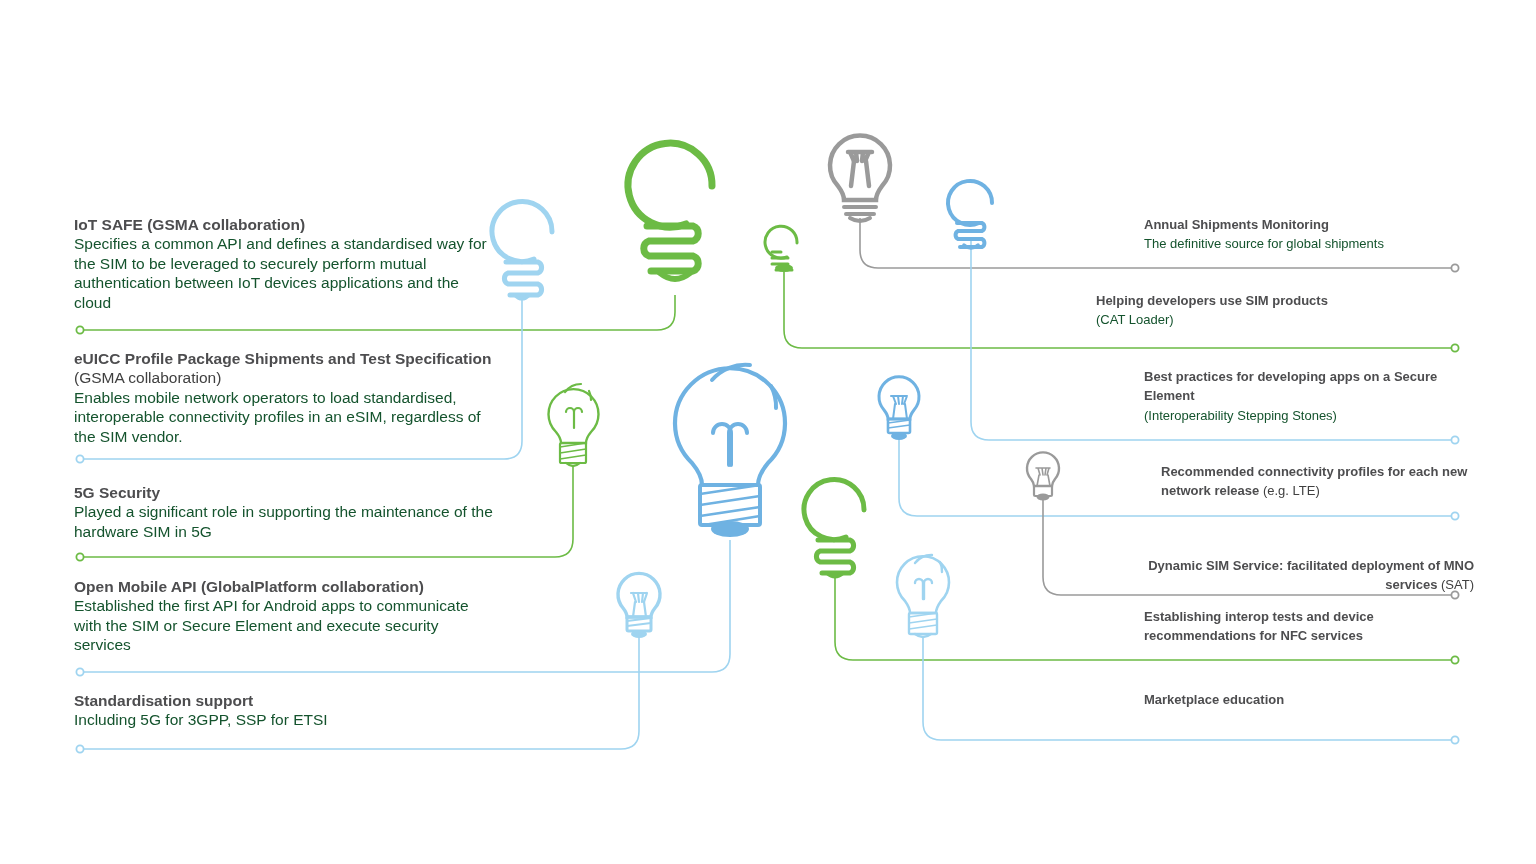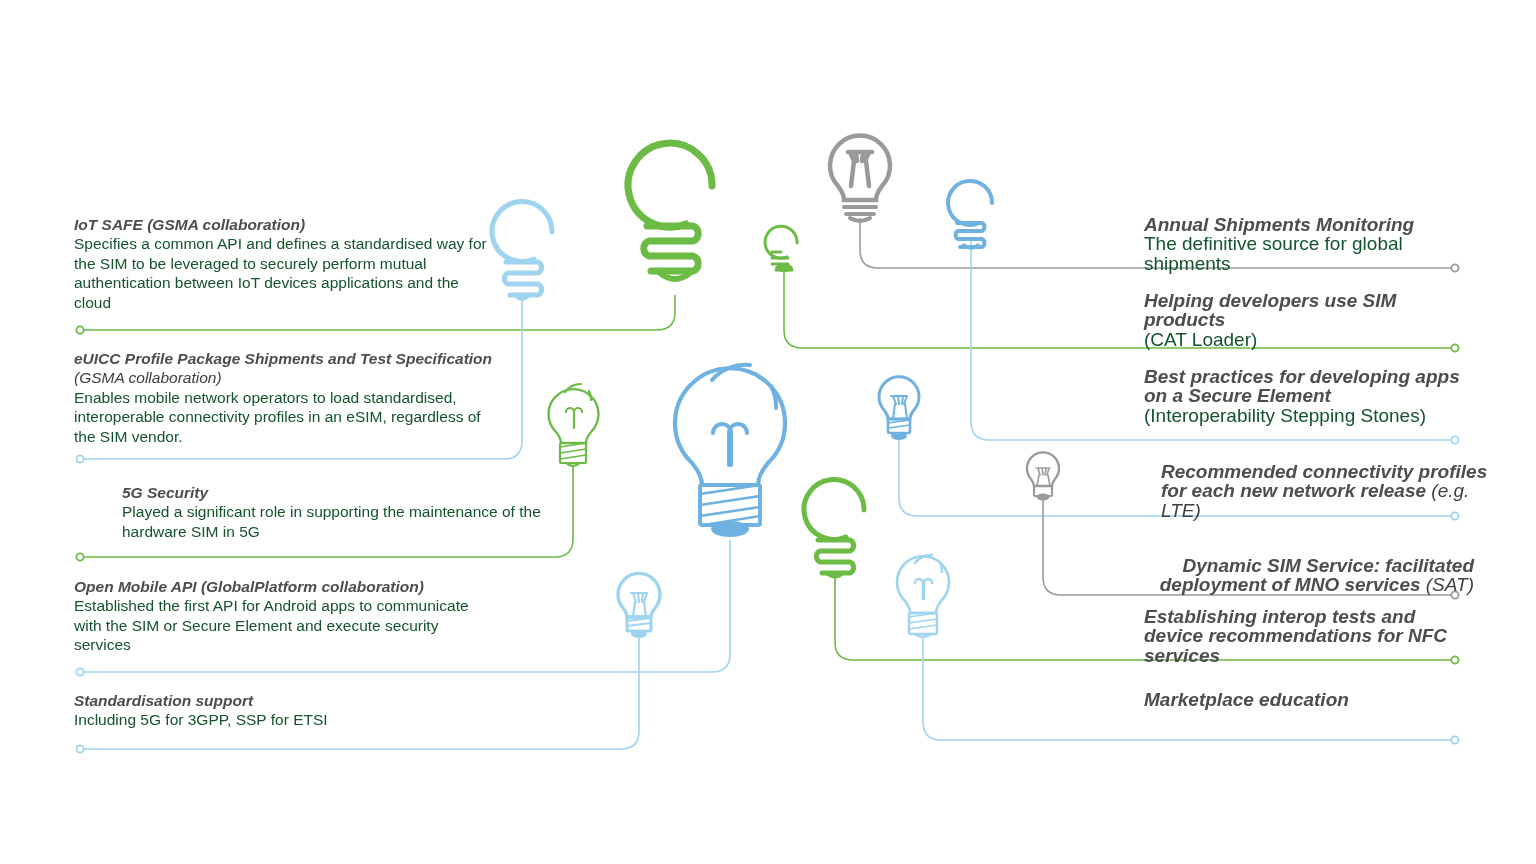--- a/index.html
+++ b/index.html
@@ -6,24 +6,24 @@
   html,body{margin:0;padding:0;background:#ffffff;}
   body{
     width:1536px;height:864px;position:relative;overflow:hidden;
     font-family:"Liberation Sans","DejaVu Sans",sans-serif;
     -webkit-font-smoothing:antialiased;
   }
   #canvas{position:absolute;left:0;top:0;width:1536px;height:864px;}
   svg.layer{position:absolute;left:0;top:0;width:1536px;height:864px;pointer-events:none;}
 
   .txt{position:absolute;color:#58595b;}
-  .txt .hd{font-weight:bold;color:#4d4d4f;display:block;font-style:italic;}
+  .txt .hd{font-weight:bold;color:#4d4d4f;display:block;}
   .txt .bd{font-weight:normal;color:#14532d;display:block;}
   .txt.left{width:420px;font-size:15.5px;line-height:19.4px;}
-  .txt.right{width:330px;font-size:19px;line-height:19.4px;}
+  .txt.right{width:330px;font-size:13px;line-height:19.4px;}
   .hd .reg{font-weight:normal;color:#404040;}
 </style>
 </head>
 <body>
 
 <div id="canvas">
 
   <svg class="layer" viewBox="0 0 1536 864">
     <g fill="none" stroke-width="1.6" stroke-linecap="butt">
 
@@ -167,41 +167,41 @@
   <div class="txt left" style="left:74px;top:215px;">
     <span class="hd">IoT SAFE (GSMA collaboration)</span>
     <span class="bd">Specifies a common API and defines a standardised way for the SIM to be leveraged to securely perform mutual authentication between IoT devices applications and the cloud</span>
   </div>
 
   <div class="txt left" style="left:74px;top:349px;">
     <span class="hd"><span>eUICC Profile Package Shipments and Test Specification</span><span class="reg"> (GSMA collaboration)</span></span>
     <span class="bd">Enables mobile network operators to load standardised, interoperable connectivity profiles in an eSIM, regardless of the SIM vendor.</span>
   </div>
 
-  <div class="txt left" style="left:74px;top:483px;margin-left:48px;">
+  <div class="txt left" style="left:74px;top:483px;">
     <span class="hd">5G Security</span>
     <span class="bd">Played a significant role in supporting the maintenance of the hardware SIM in 5G</span>
   </div>
 
   <div class="txt left" style="left:74px;top:577px;">
     <span class="hd">Open Mobile API (GlobalPlatform collaboration)</span>
     <span class="bd">Established the first API for Android apps to communicate with the SIM or Secure Element and execute security services</span>
   </div>
 
   <div class="txt left" style="left:74px;top:691px;">
     <span class="hd">Standardisation support</span>
     <span class="bd">Including 5G for 3GPP, SSP for ETSI</span>
   </div>
 
   <div class="txt right" style="left:1144px;top:215px;">
     <span class="hd">Annual Shipments Monitoring</span>
     <span class="bd">The definitive source for global shipments</span>
   </div>
 
-  <div class="txt right" style="left:1144px;top:291px;">
+  <div class="txt right" style="left:1096px;top:291px;">
     <span class="hd">Helping developers use SIM products</span>
     <span class="bd">(CAT Loader)</span>
   </div>
 
   <div class="txt right" style="left:1144px;top:367px;">
     <span class="hd">Best practices for developing apps on a Secure Element</span>
     <span class="bd">(Interoperability Stepping Stones)</span>
   </div>
 
   <div class="txt right" style="left:1144px;top:462px;margin-left:17px;">

